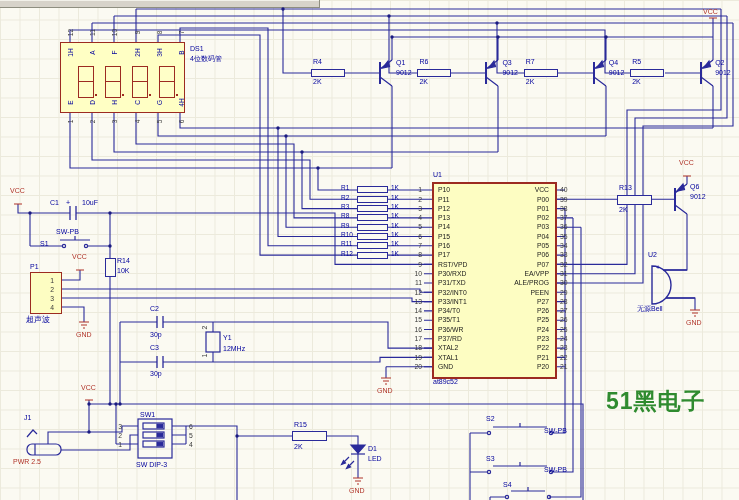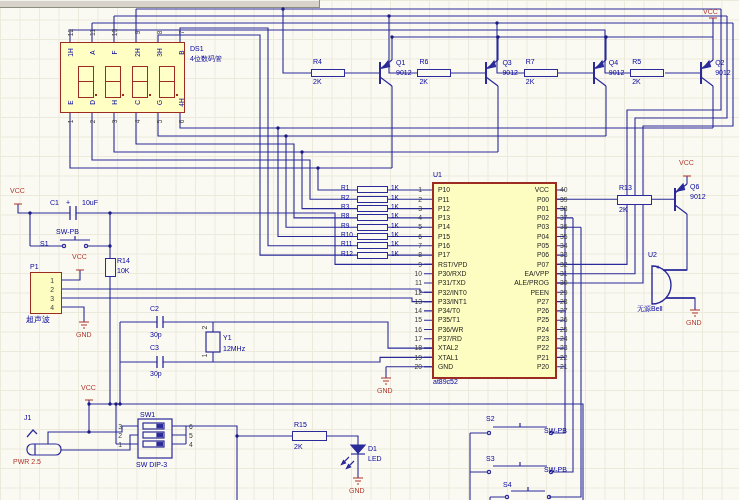--- a/index.html
+++ b/index.html
@@ -416,13 +416,14 @@
   <span class="rd" style="left:10px;top:187px">VCC</span>
   <span class="rd" style="left:72px;top:253px">VCC</span>
   <span class="rd" style="left:81px;top:384px">VCC</span>
   <span class="rd" style="left:679px;top:159px">VCC</span>
   <span class="rd" style="left:703px;top:8px">VCC</span>
   <span class="rd" style="left:76px;top:331px">GND</span>
   <span class="rd" style="left:377px;top:387px">GND</span>
   <span class="rd" style="left:349px;top:487px">GND</span>
   <span class="rd" style="left:686px;top:319px">GND</span>
 
+  <div id="watermark">51黑电子</div>
 </div>
 
 </body></html>

